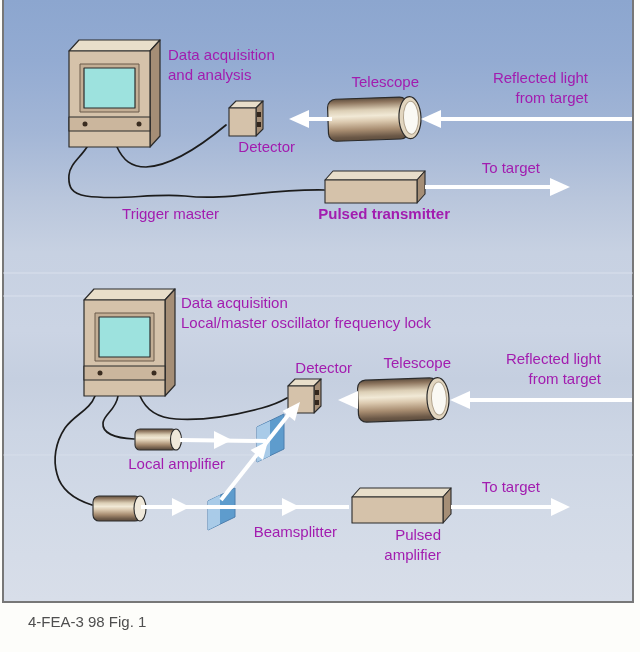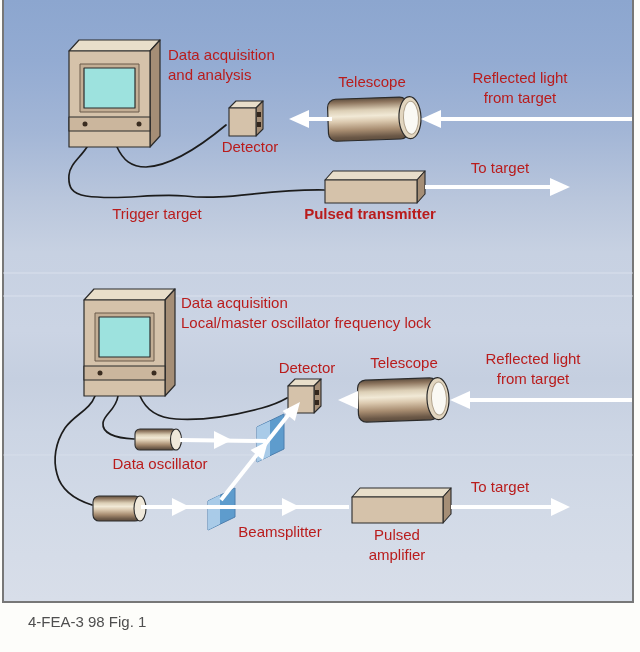--- a/index.html
+++ b/index.html
@@ -5,22 +5,22 @@
   html,body{margin:0;padding:0;background:#fdfdfa;}
   .stage{position:relative;width:640px;height:652px;overflow:hidden;background:#fdfdfa;
          font-family:"Liberation Sans", sans-serif;}
   .figure-bg{position:absolute;left:2px;top:0;width:632px;height:603px;box-sizing:border-box;
     border-left:2px solid #777;border-right:2px solid #777;border-bottom:2px solid #777;
     background:linear-gradient(180deg,
       var(--background-top) 0%, #93abd2 10%, #a3b6d6 22%, #b9c6dc 33%,
       #c7d1e2 42%, #cbd4e4 55%, #c5cfe0 63%, #ccd5e4 72%, #d2dae7 85%,
       var(--background-bottom) 100%);}
   svg{position:absolute;left:0;top:0;pointer-events:none;}
-  .lbl{position:absolute;font-size:15px;line-height:20px;color:#b91c1c;white-space:pre-line;}
-  .c{text-align:center;}
+  .lbl{position:absolute;font-size:15px;line-height:20px;color:#a21caf;white-space:pre-line;}
+  .c{text-align:right;}
   .caption{position:absolute;font-size:15px;color:#4f4f4f;}
 </style>
 </head>
 <body>
 
 <div class="stage">
   <div class="figure-bg"></div>
 
   <svg width="640" height="652" viewBox="0 0 640 652">
     <defs>
@@ -157,28 +157,28 @@
   </svg>
 
   <div class="lbl" style="left:168px;top:45px;">Data acquisition
 and analysis</div>
   <div class="lbl c" style="left:205px;top:137px;width:90px;">Detector</div>
   <div class="lbl c" style="left:325px;top:72px;width:94px;">Telescope</div>
   <div class="lbl c" style="left:452px;top:68px;width:136px;">Reflected light
 from target</div>
   <div class="lbl c" style="left:460px;top:158px;width:80px;">To target</div>
   <div class="lbl c" style="left:290px;top:204px;width:160px;font-weight:bold;">Pulsed transmitter</div>
-  <div class="lbl c" style="left:95px;top:204px;width:124px;">Trigger target</div>
+  <div class="lbl c" style="left:95px;top:204px;width:124px;">Trigger master</div>
 
   <div class="lbl" style="left:181px;top:293px;">Data acquisition
 Local/master oscillator frequency lock</div>
   <div class="lbl c" style="left:262px;top:358px;width:90px;">Detector</div>
   <div class="lbl c" style="left:357px;top:353px;width:94px;">Telescope</div>
   <div class="lbl c" style="left:465px;top:349px;width:136px;">Reflected light
 from target</div>
-  <div class="lbl c" style="left:95px;top:454px;width:130px;">Data oscillator</div>
+  <div class="lbl c" style="left:95px;top:454px;width:130px;">Local amplifier</div>
   <div class="lbl c" style="left:223px;top:522px;width:114px;">Beamsplitter</div>
   <div class="lbl c" style="left:353px;top:525px;width:88px;">Pulsed
 amplifier</div>
   <div class="lbl c" style="left:460px;top:477px;width:80px;">To target</div>
 
   <div class="caption" style="left:28px;top:613px;">4-FEA-3 98 Fig. 1</div>
 </div>
 
 </body></html>

